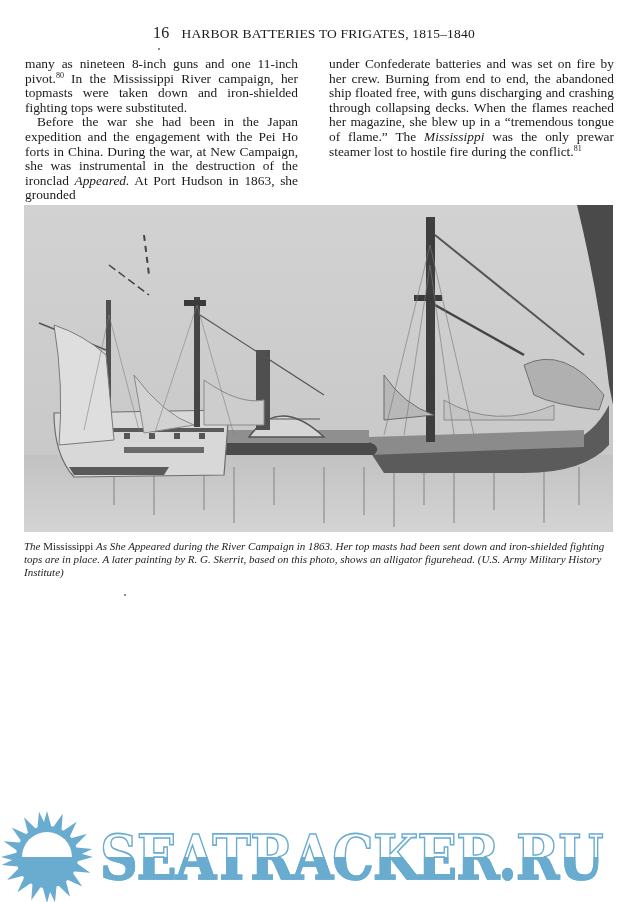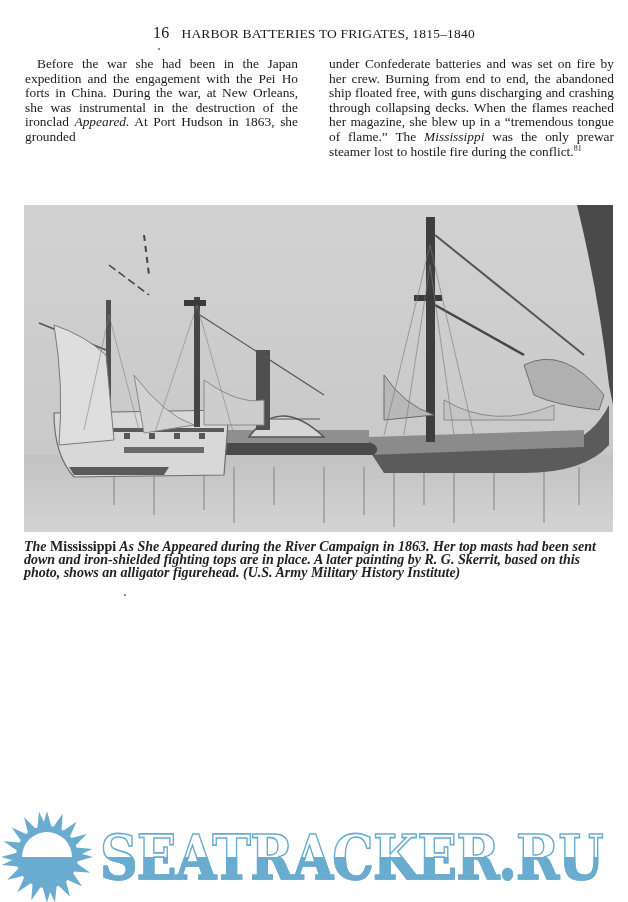--- a/index.html
+++ b/index.html
@@ -22,21 +22,21 @@
   .col p.indent { text-indent: 12px; }
   .col sup { font-size: 8px; line-height: 0; vertical-align: 5px; }
   .col i { font-style: italic; }
   .photo {
     position: absolute; left: 24px; top: 205px; width: 589px; height: 327px;
     background: #cfcfcf; overflow: hidden;
   }
   .photo svg { display: block; }
   .caption {
     position: absolute; left: 24px; top: 540px; width: 590px;
-    font-size: 14px; line-height: 13px; font-style: italic; color: #222; font-weight: bold;
+    font-size: 11px; line-height: 13px; font-style: italic; color: #222;
   }
   .caption .roman { font-style: normal; }
   .speck { position: absolute; width: 2px; height: 2px; background: #666; border-radius: 1px; }
   .logo { position: absolute; left: 0; top: 808px; width: 512px; height: 94px; }
   .logo-text {
     position: absolute; left: 100px; top: 18px; height: 64px; line-height: 64px;
     font-family: "DejaVu Serif", serif; font-weight: bold; font-size: 62px;
     letter-spacing: -1px; color: transparent; white-space: nowrap;
     -webkit-text-stroke: 1.6px #69acd0;
     background: linear-gradient(to bottom, #ffffff 0%, #ffffff 48%, #69acd0 48%, #69acd0 100%);
@@ -45,21 +45,22 @@
   }
 </style>
 </head>
 <body>
 
 <div class="running-head">
   <span class="pnum">16</span><span>HARBOR BATTERIES TO FRIGATES, 1815–1840</span>
 </div>
 
 <div class="col left">
-  <p class="indent"><span>Before the war she had been in the Japan expedition and the engagement with the Pei Ho forts in China. During the war, at New Orleans, she was instrumental in the destruction of the ironclad </span><i>Appeared.</i><span> At Port Hudson in 1863, she grounded</span></p>
+  <p><span>many as nineteen 8-inch guns and one 11-inch pivot.</span><sup>80</sup><span> In the Mississippi River campaign, her topmasts were taken down and iron-shielded fighting tops were substituted.</span></p>
+  <p class="indent"><span>Before the war she had been in the Japan expedition and the engagement with the Pei Ho forts in China. During the war, at New Campaign, she was instrumental in the destruction of the ironclad </span><i>Appeared.</i><span> At Port Hudson in 1863, she grounded</span></p>
 </div>
 
 <div class="col right">
   <p><span>under Confederate batteries and was set on fire by her crew. Burning from end to end, the abandoned ship floated free, with guns discharging and crashing through collapsing decks. When the flames reached her magazine, she blew up in a “tremendous tongue of flame.” The </span><i>Mississippi</i><span> was the only prewar steamer lost to hostile fire during the conflict.</span><sup>81</sup></p>
 </div>
 
 <div class="photo" title="Photograph of the steam frigate Mississippi with paddle box, funnel and sailing ship alongside, reflected in river water">
   <svg width="589" height="327" viewBox="0 0 589 327">
     <defs>
       <linearGradient id="sky" x1="0" y1="0" x2="0" y2="1">

